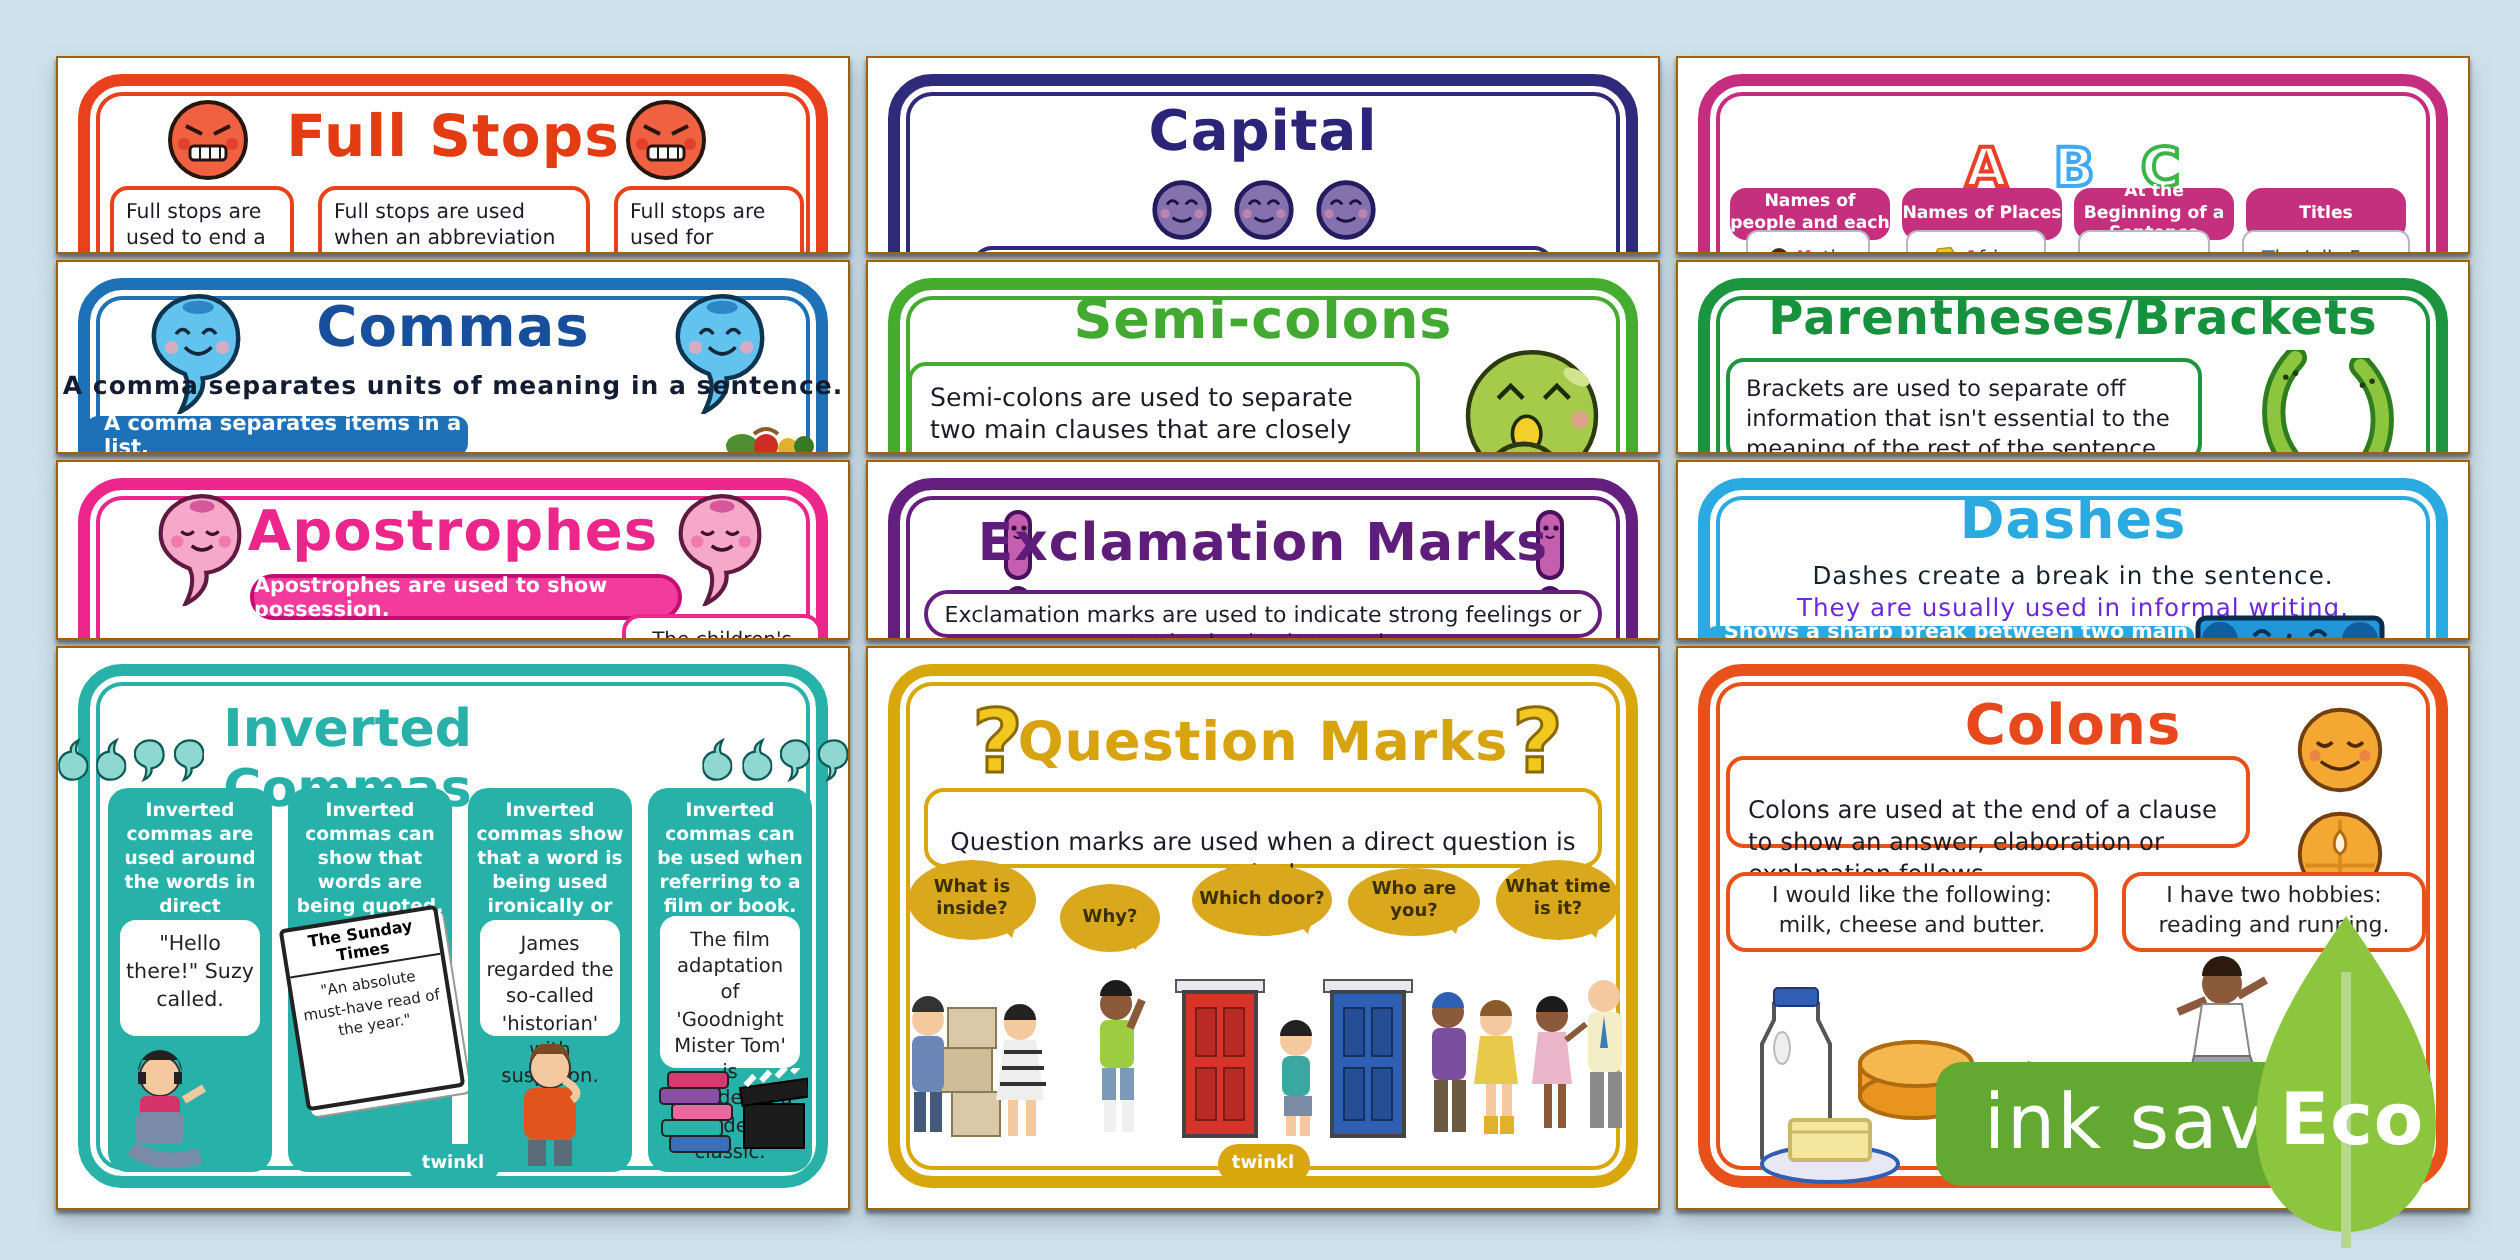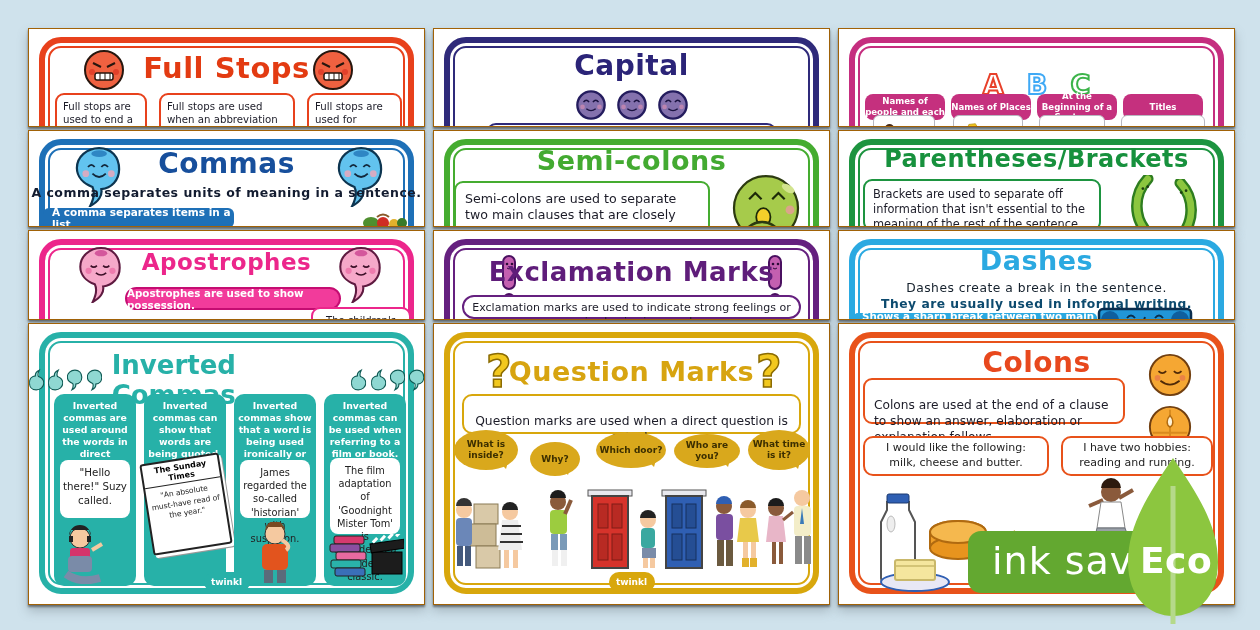--- a/index.html
+++ b/index.html
@@ -111,21 +111,21 @@
         <circle cx="32" cy="23" r="3" fill="#ee6fa8" opacity=".8"></circle>
     </svg>
     <svg class="abs" style="left:310px;top:16px" width="42" height="56" viewBox="0 0 40 54">
       <path d="M21 1 C32 1 39 9 39 20 C39 30 32 37 23 38 C24 43 21 49 13 53 C17 45 17 40 15 36 C7 33 1 27 1 19 C1 9 10 1 21 1 Z" fill="#f6a8c9" stroke="#5e1a40" stroke-width="2"></path>
       <ellipse cx="21" cy="6" rx="6" ry="3" fill="#d4579c"></ellipse>
       <path d="M11 18 q3 3 6 0 M23 18 q3 3 6 0" stroke="#3c1028" stroke-width="1.6" fill="none"></path>
       <path d="M16 25 q5 4 10 0" stroke="#3c1028" stroke-width="1.6" fill="none"></path>
       <circle cx="9" cy="23" r="3" fill="#ee6fa8" opacity=".8"></circle>
         <circle cx="32" cy="23" r="3" fill="#ee6fa8" opacity=".8"></circle>
     </svg>
-    <div class="ptitle" style="top:18px;font-size:23px;color:#ec268b">Apostrophes</div>
+    <div class="ptitle" style="top:18px;font-size:28px;color:#ec268b">Apostrophes</div>
     <div class="banner" style="left:96px;top:56px;width:212px;height:19px;background:#f23b9b;border:2px solid #c50c72;border-radius:12px;font-size:10.3px;justify-content:center">Apostrophes are used to show possession.</div>
     <div class="rulebox" style="left:282px;top:76px;width:100px;height:40px;border-color:#ec268b;text-align:center;font-size:10px">The children's</div>
   </div>
 
   <div class="card c1 r4">
     <div class="frame closed" style="color:#27b1a8"></div>
     <div style="position:absolute;top:26px;left:0;right:0;display:flex;align-items:center;justify-content:center;gap:4px">
       <svg width="17" height="24" viewBox="0 0 40 54" style="transform:rotate(180deg)">
           <path d="M21 1 C32 1 39 9 39 20 C39 30 32 37 23 38 C24 43 21 49 13 53 C17 45 17 40 15 36 C7 33 1 27 1 19 C1 9 10 1 21 1 Z" fill="#8fd8d2" stroke="#0f5a54" stroke-width="3"></path>
         </svg>
@@ -392,21 +392,21 @@
       <path d="M7 4 C22 20 22 44 7 60" stroke="#8cc63f" stroke-width="7" fill="none" stroke-linecap="round"></path>
       <circle cx="8" cy="14" r="1.4" fill="#1e3c10"></circle>
         <circle cx="13" cy="12" r="1.4" fill="#1e3c10"></circle>
     </svg>
   </div>
 
   <div class="card c3 r3">
     <div class="frame open" style="color:#2ba9e1"></div>
     <div class="ptitle" style="top:14px;font-size:27px;color:#2ba9e1">Dashes</div>
     <div class="ptitle" style="top:50px;font-size:12.3px;font-weight:normal;color:#14202c">Dashes create a break in the sentence.</div>
-    <div class="ptitle" style="top:66px;font-size:12.3px;font-weight:bold;color:#0c4a6e">They are usually used in informal writing.</div>
+    <div class="ptitle" style="top:66px;font-size:12.3px;font-weight:normal;color:#6d28d9">They are usually used in informal writing.</div>
     <div class="banner" style="left:14px;top:82px;width:235px;height:17px;background:#2ba9e1;border-radius:5px;font-size:10.3px;padding-left:9px">Shows a sharp break between two main clauses.</div>
     <svg class="abs" style="left:258px;top:76px" width="96" height="26" viewBox="0 0 96 26">
       <rect x="2" y="2" width="92" height="22" rx="4" fill="#2196d8" stroke="#0a2d4e" stroke-width="2.5"></rect>
       <circle cx="13" cy="13" r="9" fill="#0f5f9e"></circle>
         <circle cx="83" cy="13" r="9" fill="#0f5f9e"></circle>
         <circle cx="48" cy="22" r="6" fill="#0f5f9e"></circle>
       <path d="M30 11 q4 -5 8 0 M58 11 q4 -5 8 0" stroke="#08304f" stroke-width="2" fill="none"></path>
       <path d="M48 10 q-2 5 1 8" stroke="#08304f" stroke-width="2" fill="none"></path>
     </svg>
   </div>

